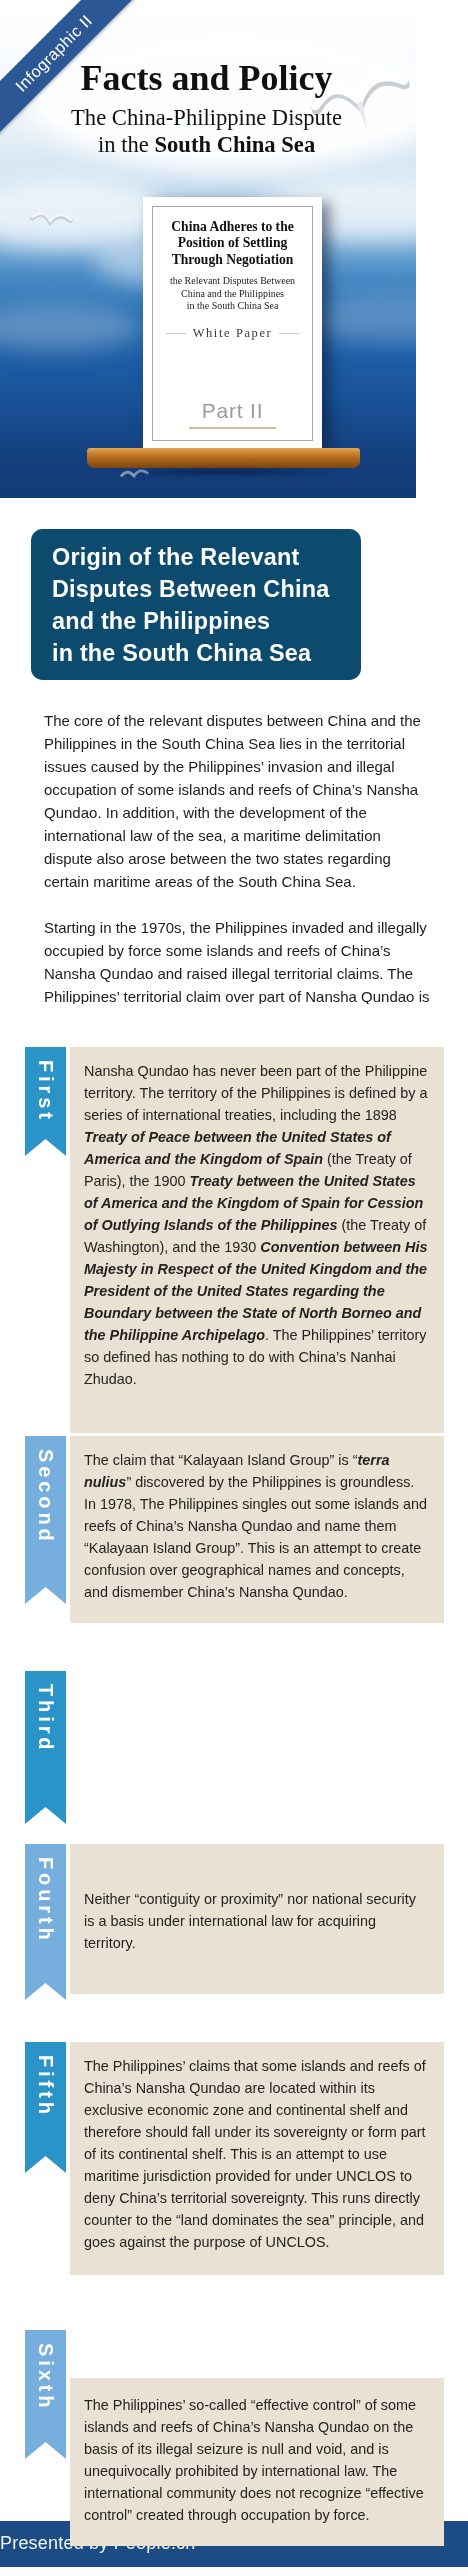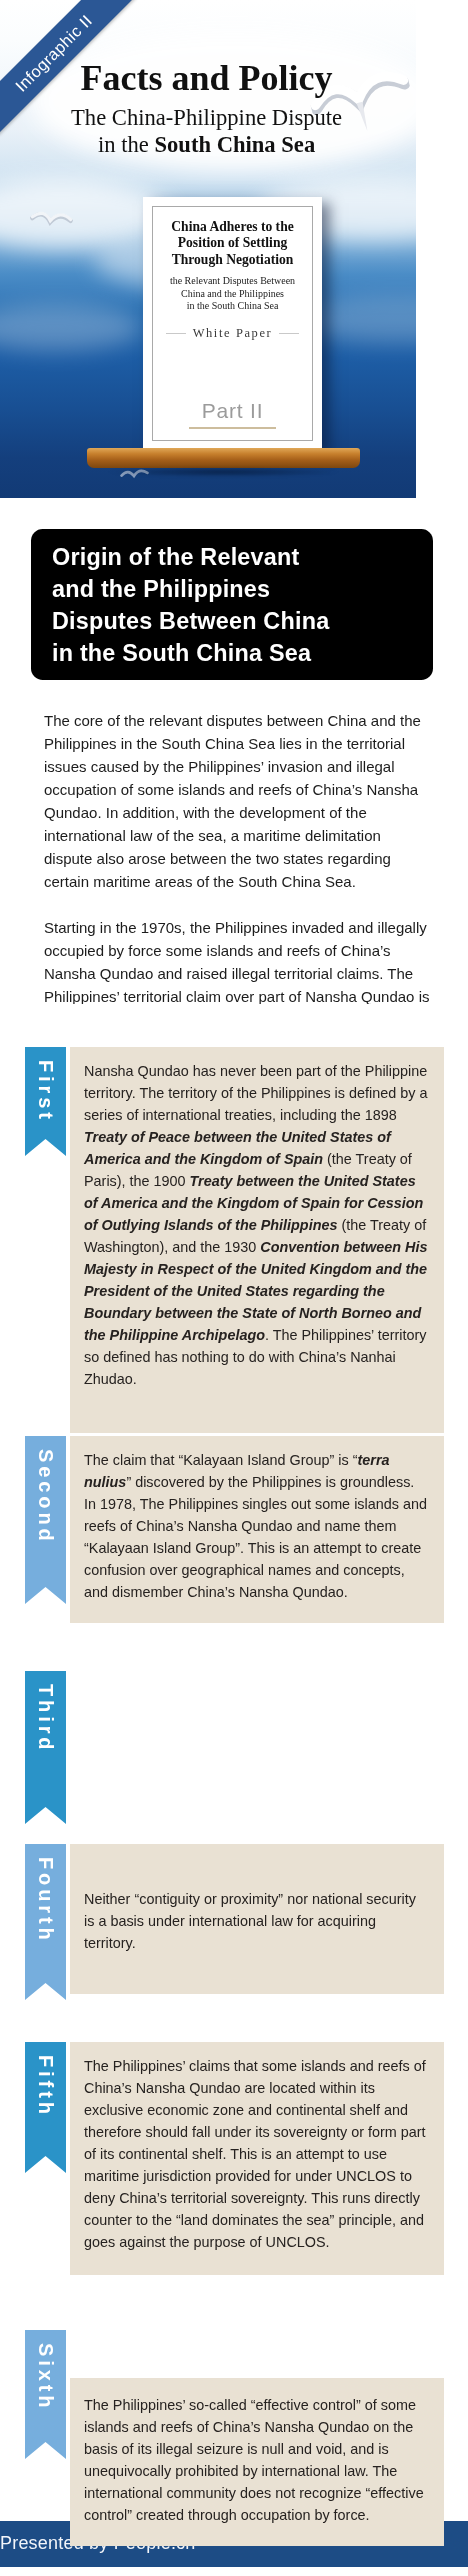--- a/index.html
+++ b/index.html
@@ -51,21 +51,21 @@
     background:radial-gradient(ellipse at center, rgba(0,10,30,.5) 0%, rgba(0,10,30,0) 70%);
     filter:blur(1.6px);}
 
   
   .corner-ribbon{position:absolute;left:-44px;top:35px;width:195px;height:36px;background:#2b5795;
     transform:rotate(-45deg);display:flex;align-items:center;justify-content:center;
     box-shadow:0 1.6px 3.1px rgba(0,0,0,.25);}
   .corner-ribbon span{color:#fff;font-size:16.4px;letter-spacing:0.4px;}
 
   
-  .title-box{margin:31px 0 8px 31px;width:402px;height:151px;background:#000000;border-radius:11.7px;
+  .title-box{margin:31px 0 8px 31px;width:330px;height:151px;background:#0c4a6e;border-radius:11.7px;
     box-sizing:border-box;padding:11.7px 0 0 21px;}
   .title-box div{color:#ffffff;font-weight:bold;font-size:23.4px;line-height:32px;letter-spacing:0.2px;}
 
   
   .intro{margin:24px 0 0 39px;width:396px;height:300px;overflow:hidden;
     color:#1c1c1c;font-size:15px;line-height:23px;}
   .intro p{margin:5px;}
   .intro p + p{margin-top:22.6px;}
 
   
@@ -149,22 +149,22 @@
     </div>
     <div class="shelf"></div>
 
     <div class="corner-ribbon">
       <span>Infographic II</span>
     </div>
   </div>
 
   <div class="title-box">
     <div>Origin of the Relevant</div>
+    <div>Disputes Between China</div>
     <div>and the Philippines</div>
-    <div>Disputes Between China</div>
     <div>in the South China Sea</div>
   </div>
 
   <div class="intro">
     <p>The core of the relevant disputes between China and the Philippines in the South China Sea lies in the territorial issues caused by the Philippines’ invasion and illegal occupation of some islands and reefs of China’s Nansha Qundao. In addition, with the development of the international law of the sea, a maritime delimitation dispute also arose between the two states regarding certain maritime areas of the South China Sea.</p>
     <p>Starting in the 1970s, the Philippines invaded and illegally occupied by force some islands and reefs of China’s Nansha Qundao and raised illegal territorial claims. The Philippines’ territorial claim over part of Nansha Qundao is groundless from the perspectives of either history or international law.</p>
   </div>
 
   <div class="point p1">
     <div class="box"><span>Nansha Qundao has never been part of the Philippine territory. The territory of the Philippines is defined by a series of international treaties, including the 1898 </span><span class="seg-em">Treaty of Peace between the United States of America and the Kingdom of Spain</span><span> (the Treaty of Paris), the 1900 </span><span class="seg-em">Treaty between the United States of America and the Kingdom of Spain for Cession of Outlying Islands of the Philippines</span><span> (the Treaty of Washington), and the 1930 </span><span class="seg-em">Convention between His Majesty in Respect of the United Kingdom and the President of the United States regarding the Boundary between the State of North Borneo and the Philippine Archipelago</span><span>. The Philippines’ territory so defined has nothing to do with China’s Nanhai Zhudao.</span></div>

